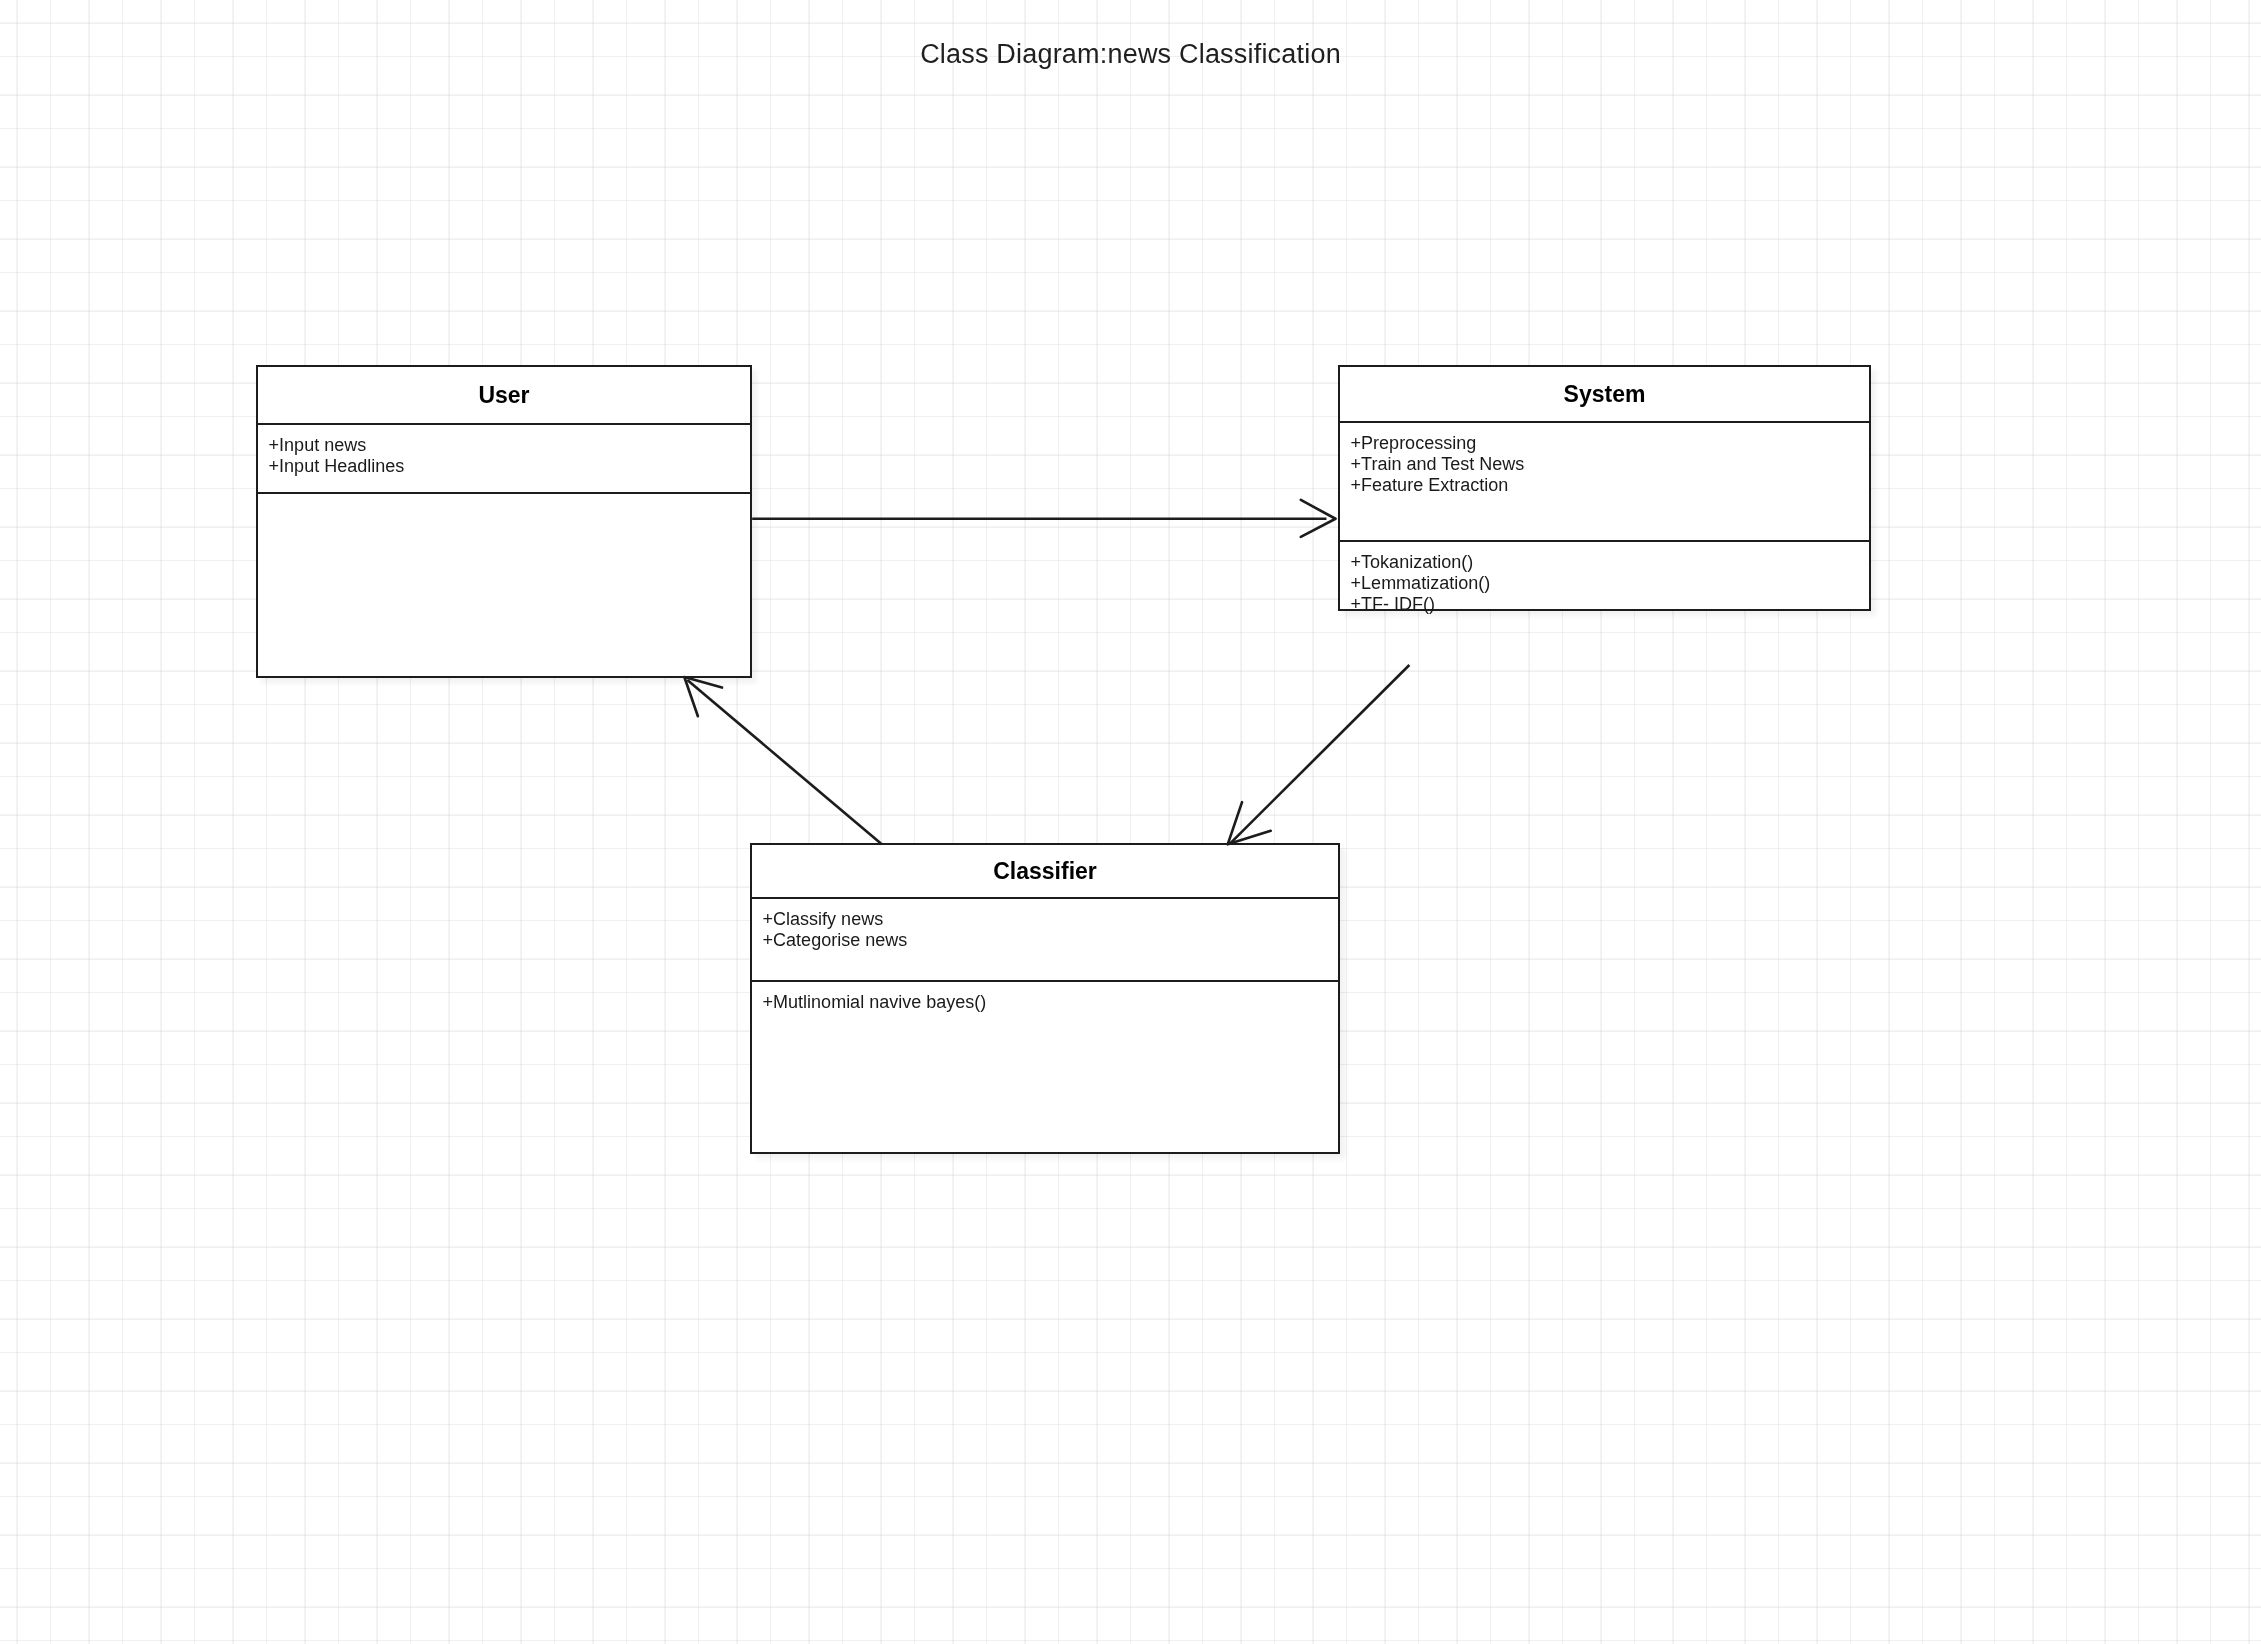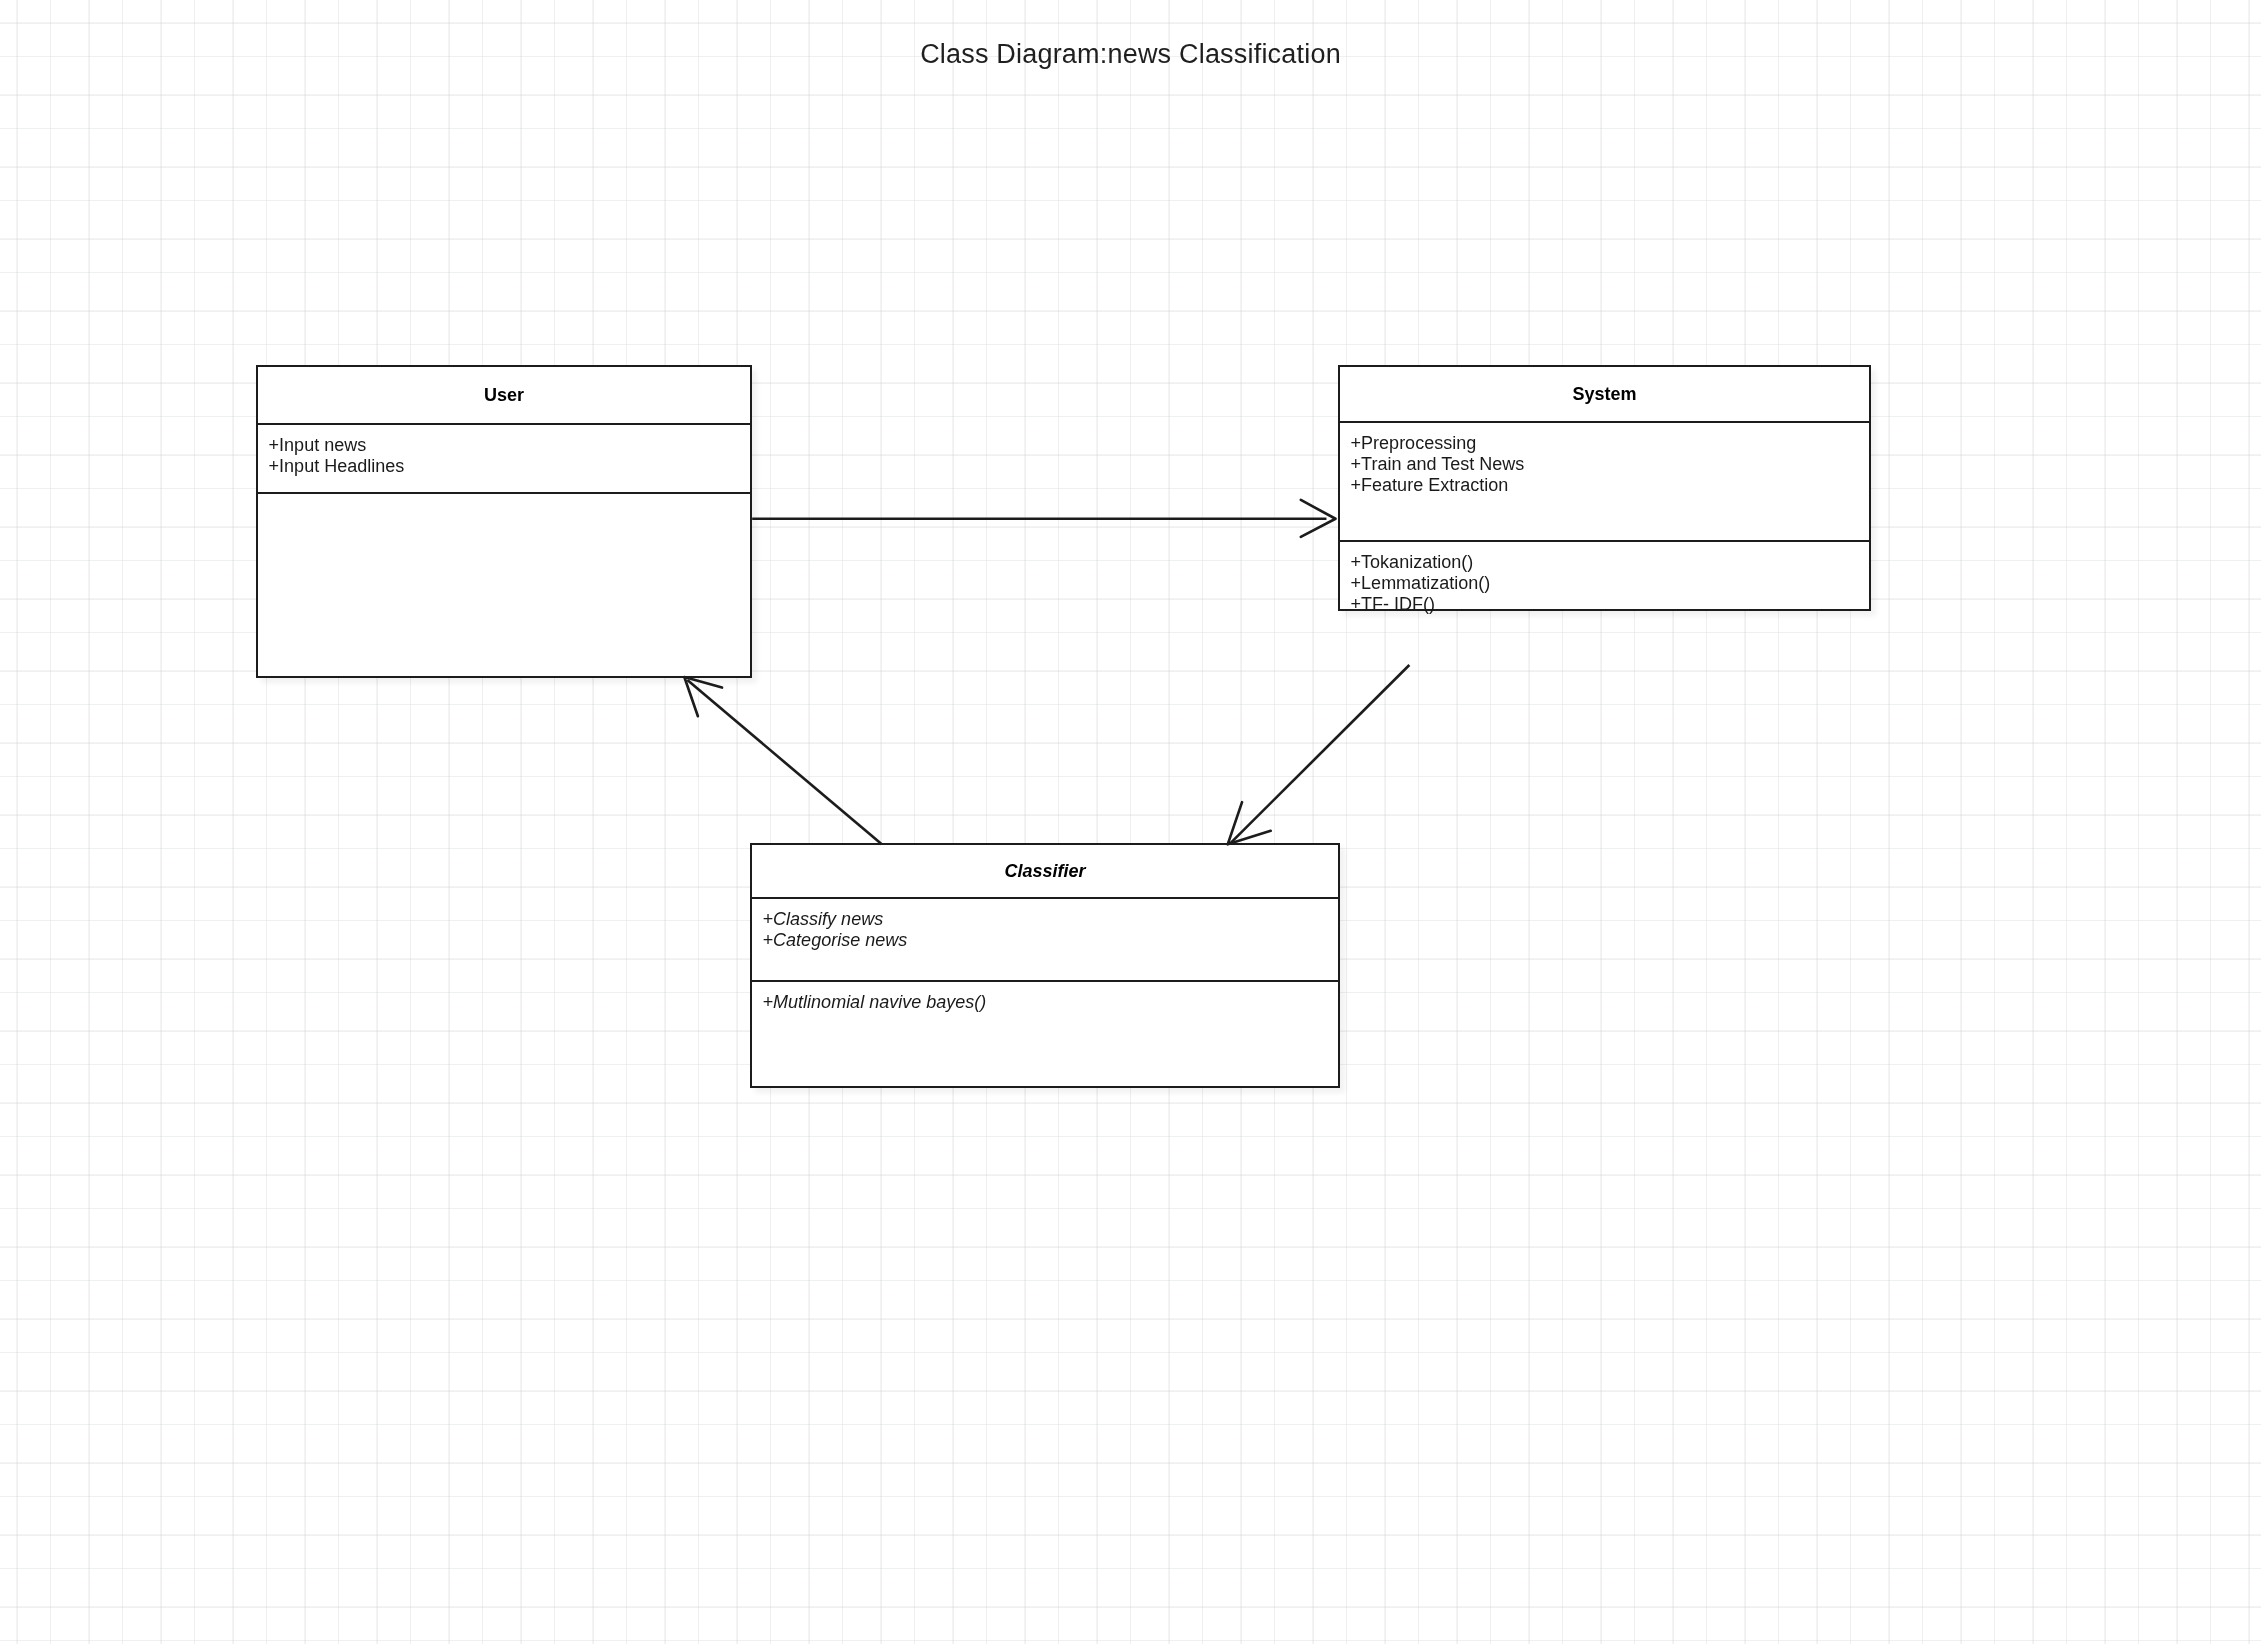--- a/index.html
+++ b/index.html
@@ -56,21 +56,21 @@
   .uml-class {
     position: absolute;
     background: #ffffff;
     border: 2.3px solid #1c1c1c;
     box-sizing: border-box;
     box-shadow: 4.5px 4.5px 5.3px rgba(0,0,0,0.055);
   }
   .uml-header {
     text-align: center;
     font-weight: bold;
-    font-size: 18px;
+    font-size: 23px;
     color: #000000;
     box-sizing: border-box;
     display: flex;
     align-items: center;
     justify-content: center;
     border-bottom: 2.3px solid #1c1c1c;
   }
   .uml-compartment {
     box-sizing: border-box;
     padding: 9.8px 10.6px 3px 10.6px;
@@ -87,21 +87,21 @@
 
   
   #class-user       { left: 256px;  top: 365px;  width: 496px;  height: 313px; }
   #class-user   .uml-header       { height: 58px; }
   #class-user   .attrs            { height: 69px; }
 
   #class-system     { left: 1338px; top: 365px;  width: 533px;  height: 246px; }
   #class-system .uml-header       { height: 56px; }
   #class-system .attrs            { height: 119px; }
 
-  #class-classifier { left: 750px;  top: 843px; width: 590px;  height: 245px; font-style: italic; }
+  #class-classifier { left: 750px;  top: 843px; width: 590px;  height: 311px; }
   #class-classifier .uml-header   { height: 54px; }
   #class-classifier .attrs        { height: 83px; }
 
   
   #connectors {
     position: absolute;
     left: 0;
     top: 0;
     width: 2261px;
     height: 1645px;

